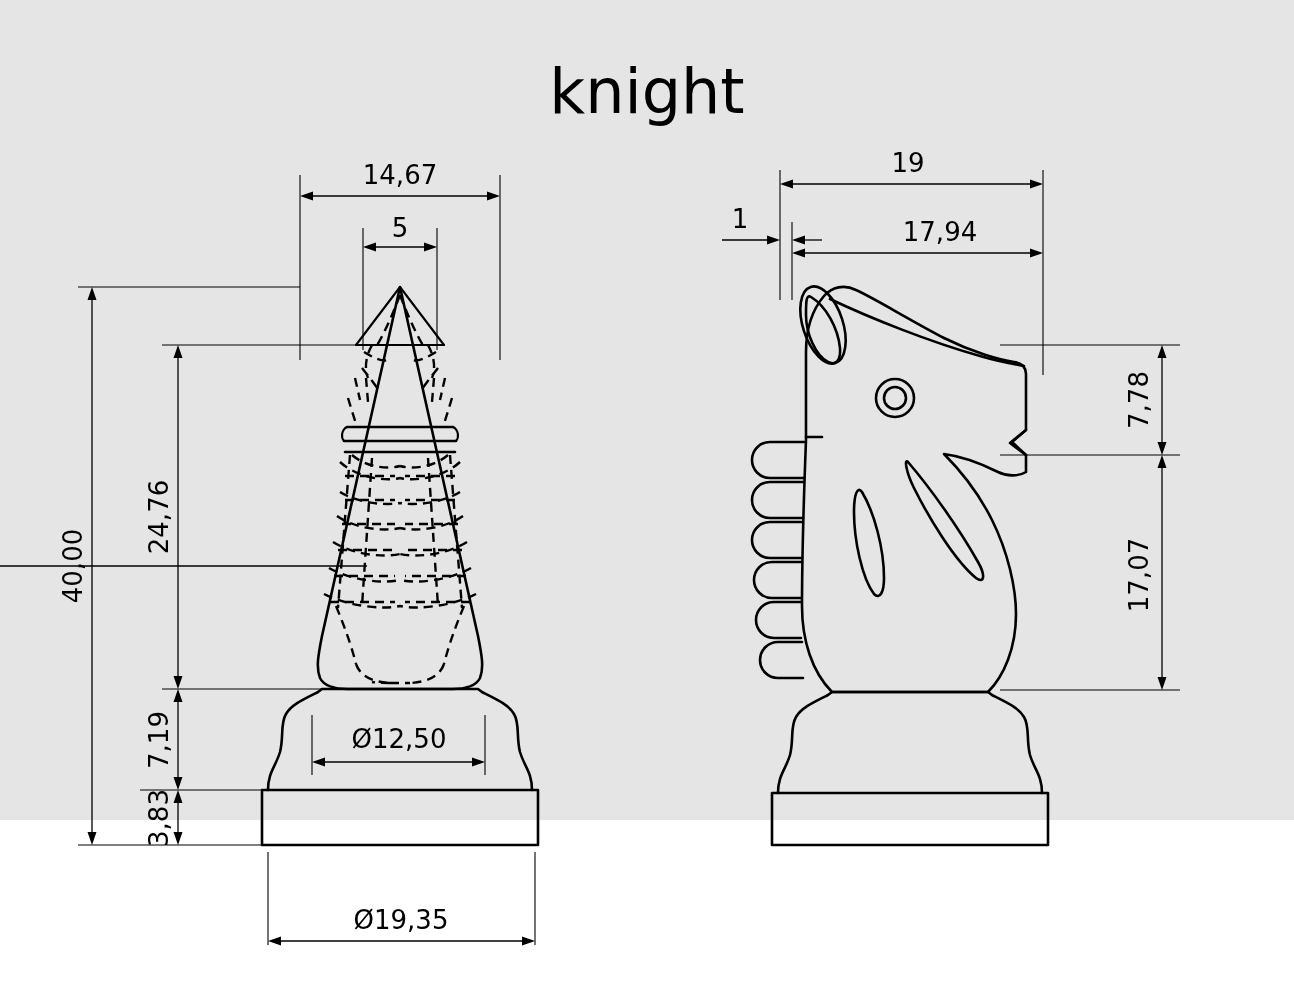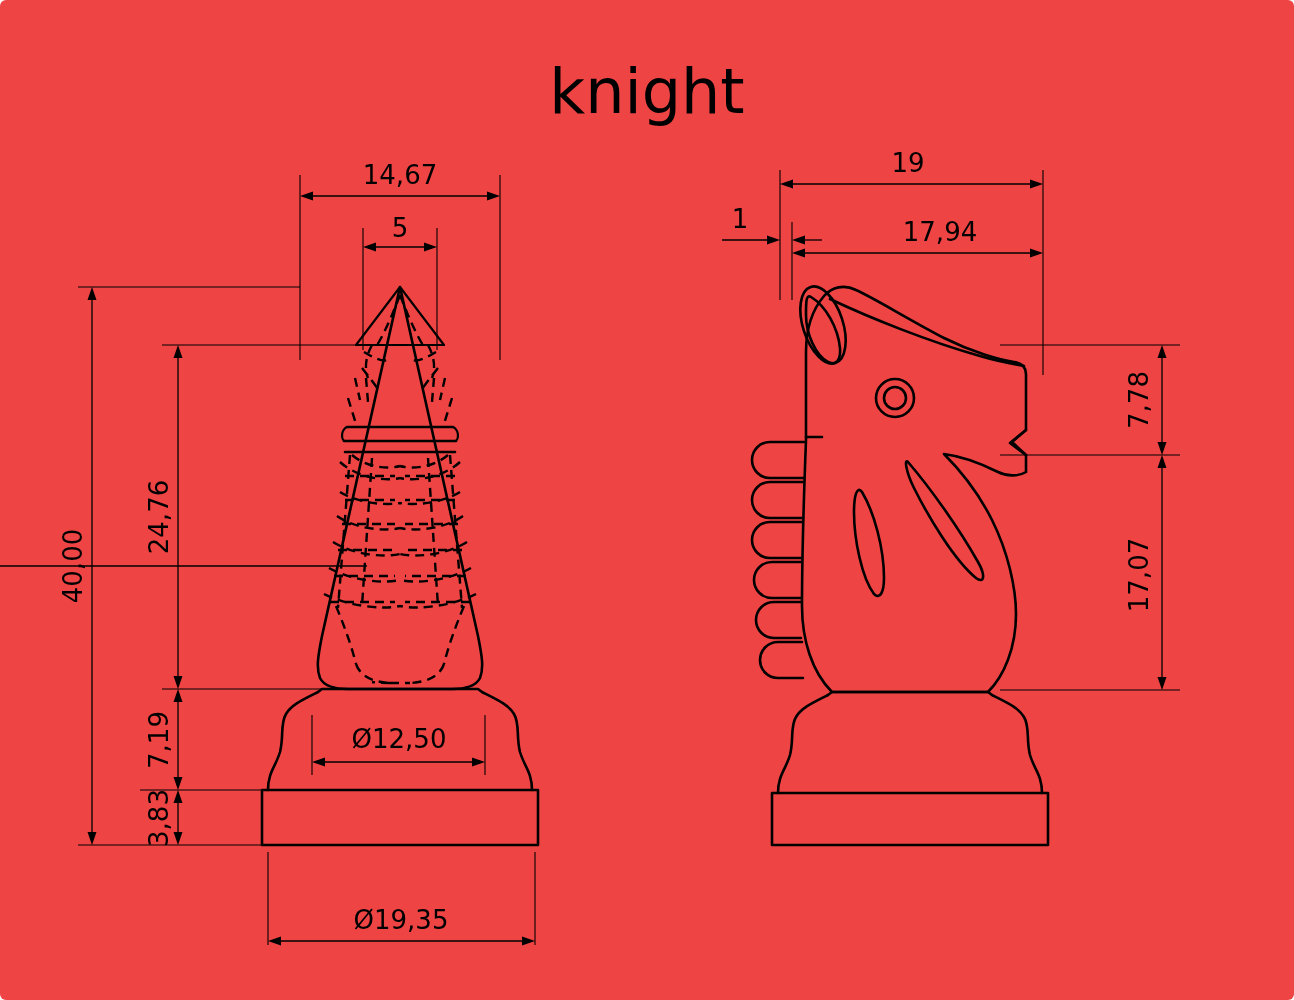--- a/index.html
+++ b/index.html
@@ -1,18 +1,18 @@
 <!DOCTYPE html>
 <html><head>
 <meta charset="utf-8">
 <style>
   html,body{margin:0;padding:0;background:#ffffff;}
   body{width:1294px;height:1000px;overflow:hidden;
        font-family:"DejaVu Sans","Liberation Sans",sans-serif;}
-  #sheet{position:relative;width:1294px;height:1000px;background:#ef4444;border-radius:6px;}
+  #sheet{position:relative;width:1294px;height:820px;background:#e5e5e5;}
   svg{display:block;}
   .ttl{font-size:62px;fill:#000;font-family:"DejaVu Sans","Liberation Sans",sans-serif;}
   .dim{font-size:26px;fill:#000;font-family:"DejaVu Sans","Liberation Sans",sans-serif;}
   .obj{fill:none;stroke:#000;stroke-width:2.6;stroke-linejoin:round;stroke-linecap:round;}
   .objthin{fill:none;stroke:#000;stroke-width:2.1;stroke-linejoin:round;stroke-linecap:round;}
   .hidf{fill:none;stroke:#000;stroke-width:2.4;stroke-dasharray:9 6;stroke-linecap:butt;}
   .ext{fill:none;stroke:#000;stroke-width:1.1;}
   .dln{fill:none;stroke:#000;stroke-width:1.3;}
 </style>
 </head>

